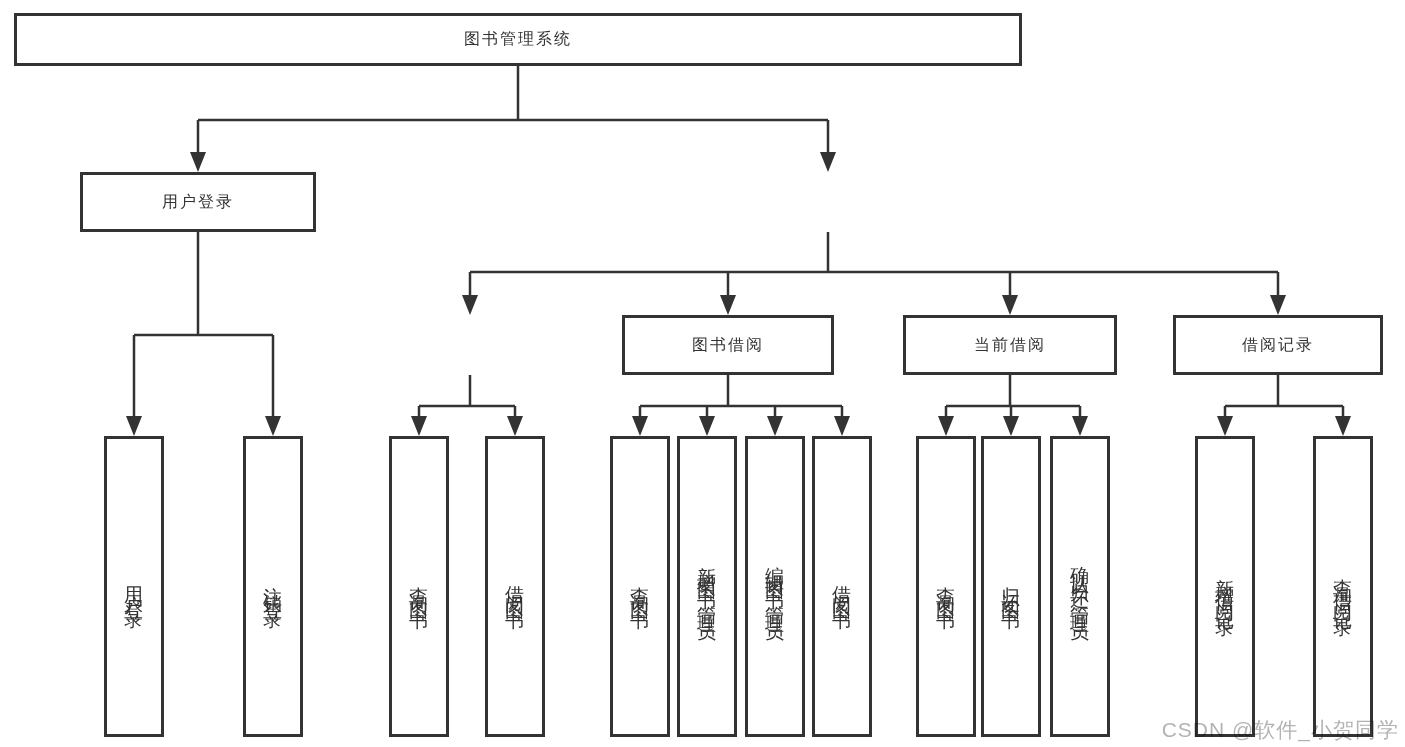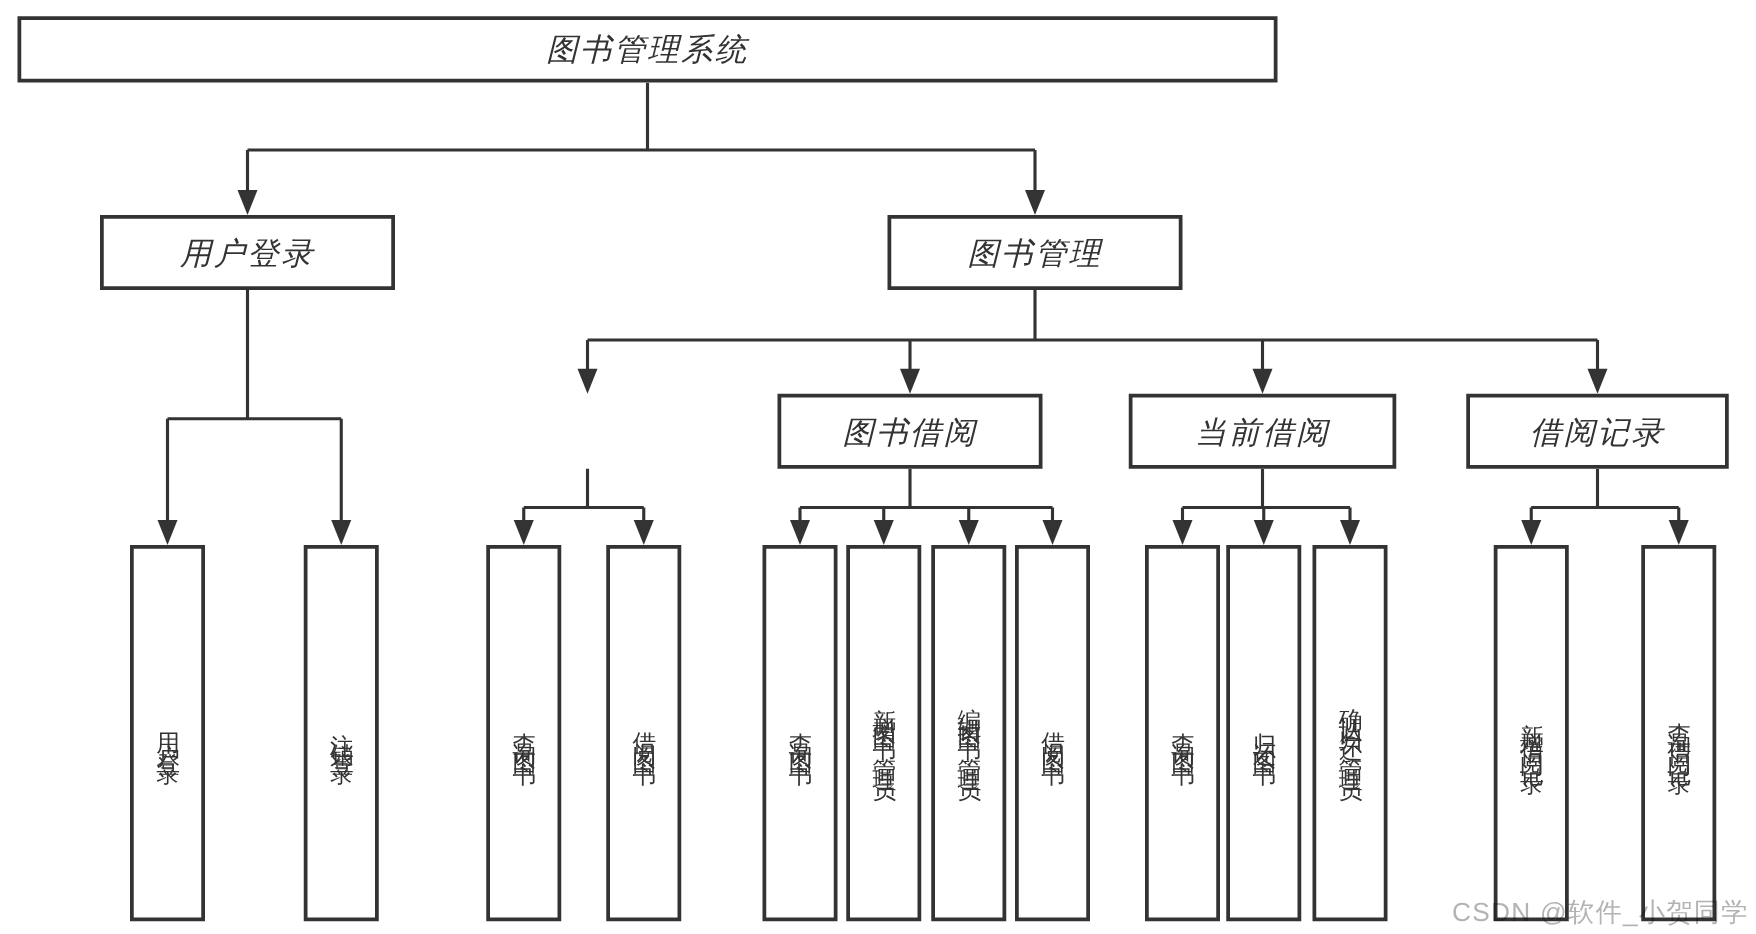--- a/index.html
+++ b/index.html
@@ -16,21 +16,21 @@
     position: absolute;
     box-sizing: border-box;
     border: 3px solid #333333;
     background: #ffffff;
     color: #333333;
     display: flex;
     align-items: center;
     justify-content: center;
     z-index: 1;
   }
-  .box.h { font-size: 25px; letter-spacing: 2px; font-style: italic; }
+  .box.h { font-size: 16px; letter-spacing: 2px; }
   .box.v span {
     writing-mode: vertical-rl;
     text-orientation: mixed;
     font-size: 19px;
     letter-spacing: 8px;
     line-height: 1;
   }
   .watermark {
     position: absolute;
     top: 716px; right: 6px;
@@ -96,23 +96,20 @@
     </g>
   </svg>
 
   <div class="box h" style="left:14px; top:13px; width:1008px; height:53px;">
     <span>图书管理系统</span>
   </div>
 
   <div class="box h" style="left:80px; top:172px; width:236px; height:60px;">
     <span>用户登录</span>
   </div>
-  <div class="box h" style="left:710px; top:172px; width:236px; height:60px;">
-    <span>图书管理</span>
-  </div>
 
   <div class="box h" style="left:622px; top:315px; width:212px; height:60px;">
     <span>图书借阅</span>
   </div>
   <div class="box h" style="left:903px; top:315px; width:214px; height:60px;">
     <span>当前借阅</span>
   </div>
   <div class="box h" style="left:1173px; top:315px; width:210px; height:60px;">
     <span>借阅记录</span>
   </div>

